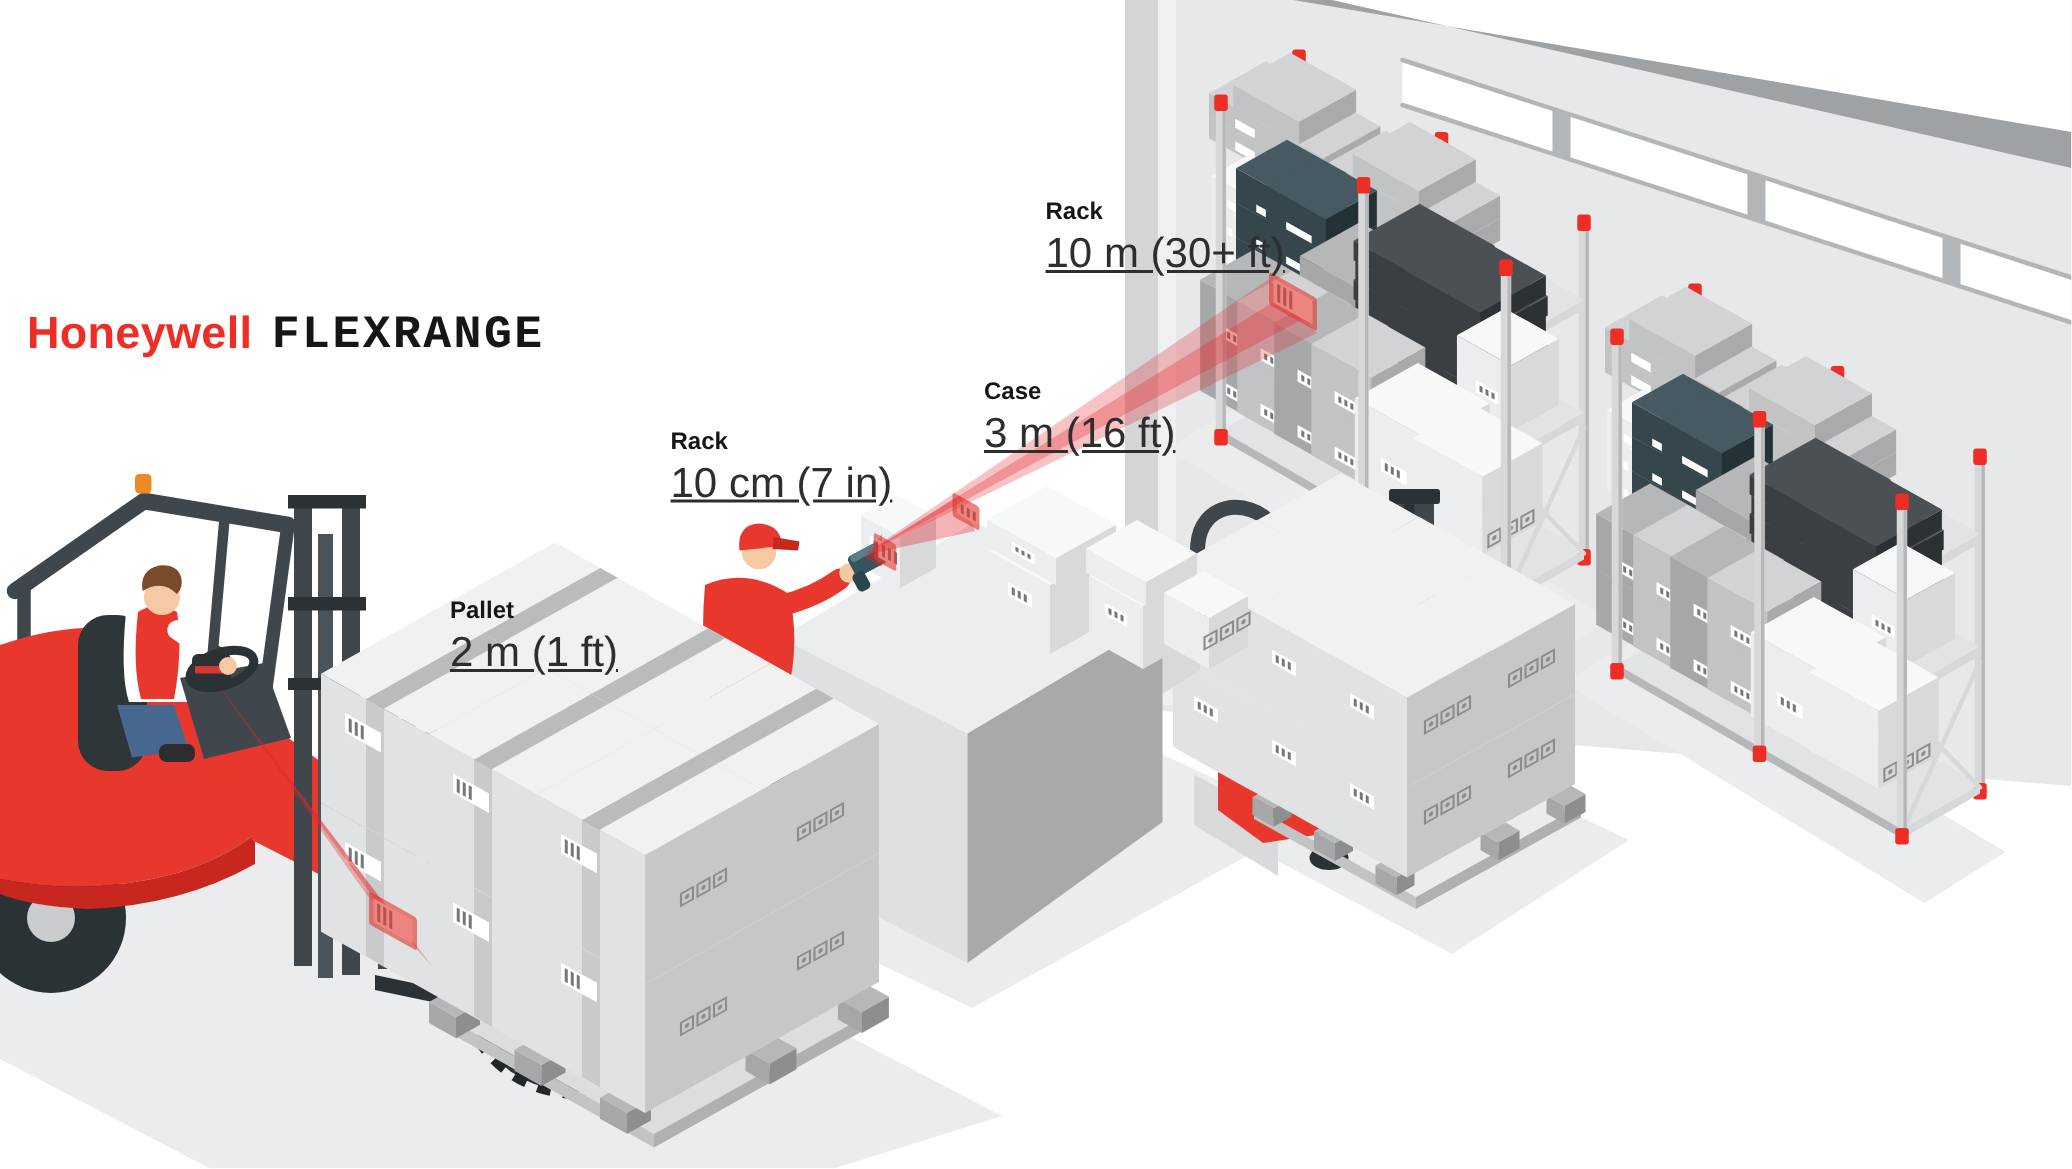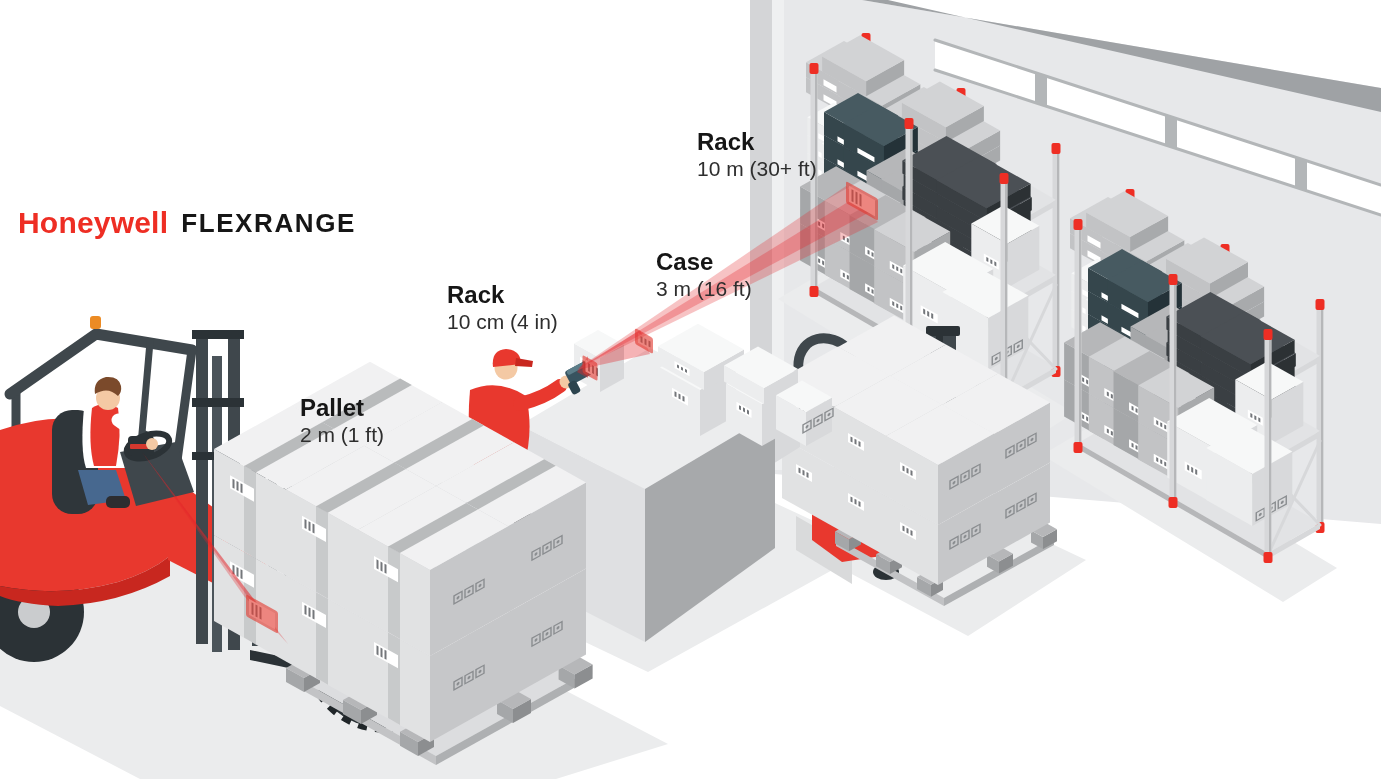--- a/index.html
+++ b/index.html
@@ -1,24 +1,24 @@
 <!DOCTYPE html>
 <html style="--brand_red: #EE2E24; --text_dark: #161616; --text_sub: #2E2E2E; --laser: #E3262C; --laser_patch: #E23A30; --machine_red: #E8382E; --machine_red_dark: #C8271F; --steel: #3F474C; --steel_dark: #2B3236; --steel_mid: #4B545A; --metal: #D7D8DA; --metal_dark: #B6B7B9; --metal_light: #E2E3E5; --wall: #E7E8EA; --wall_edge: #D4D5D7; --wall_band: #9FA2A5; --mullion: #B3B6B8; --floor_shadow: #EBECED; --box_top: #F1F1F2; --box_side: #E1E2E3; --box_shade: #C6C7C9; --tape: #AFB1B3; --white_top: #F7F8F8; --white_side: #ECEDEE; --white_shade: #D8D9DB; --gray_top: #D2D3D5; --gray_side: #C2C3C5; --gray_shade: #A8AAAC; --mid_top: #B6B7B9; --mid_side: #A5A7A9; --mid_shade: #8C8E90; --char_top: #4B5055; --char_side: #3A3F43; --char_shade: #2C3134; --teal_top: #475A61; --teal_side: #35464C; --teal_shade: #243238; --skin: #F4C9A4; --hair: #7B4A2B; --jeans: #47688F; --pants: #2D2D30; --orange_beacon: #EC8B24;"><head>
 <meta charset="utf-8">
 <style>
   html,body{margin:0;padding:0;background:#fff;}
   .stage{position:relative;width:1381px;height:779px;background:#ffffff;overflow:hidden;
          font-family:"Liberation Sans",sans-serif;}
   .stage svg{position:absolute;left:0;top:0;}
-  .logo{position:absolute;left:18px;top:206px;display:flex;align-items:center;gap:13px;white-space:nowrap;}
+  .logo{position:absolute;left:18px;top:206px;display:flex;align-items:flex-start;gap:13px;white-space:nowrap;}
   .logo .brand{color:var(--brand_red,#EE2E24);font-weight:bold;font-size:30px;letter-spacing:.2px;}
-  .logo .product{color:var(--text_dark,#161616);font-weight:bold;font-size:26px;letter-spacing:1.6px;}
+  .logo .product{color:var(--text_dark,#161616);font-weight:bold;font-size:31px;letter-spacing:1.6px;font-family:Liberation Mono, monospace;}
   .callout{position:absolute;white-space:nowrap;line-height:27px;}
-  .callout .t{display:block;font-weight:bold;font-size:24px;color:var(--text_dark,#161616);}
-  .callout .d{display:block;font-size:21px;color:var(--text_sub,#2e2e2e);}
+  .callout .t{display:block;font-weight:bold;font-size:16px;color:var(--text_dark,#161616);}
+  .callout .d{display:block;font-size:28px;color:var(--text_sub,#2e2e2e);text-decoration:underline;}
   #co-pallet{left:300px;top:394px;}
   #co-item{left:447px;top:281px;}
   #co-case{left:656px;top:248px;}
   #co-rack{left:697px;top:128px;}
 </style>
 </head>
 <body>
 
 <div class="stage">
 
@@ -1131,19 +1131,19 @@
   <div class="callout" id="co-rack">
     <span class="t">Rack</span>
     <span class="d">10 m (30+ ft)</span>
   </div>
   <div class="callout" id="co-case">
     <span class="t">Case</span>
     <span class="d">3 m (16 ft)</span>
   </div>
   <div class="callout" id="co-item">
     <span class="t">Rack</span>
-    <span class="d">10 cm (4 in)</span>
+    <span class="d">10 cm (7 in)</span>
   </div>
   <div class="callout" id="co-pallet">
     <span class="t">Pallet</span>
     <span class="d">2 m (1 ft)</span>
   </div>
 </div>
 
 </body></html>

